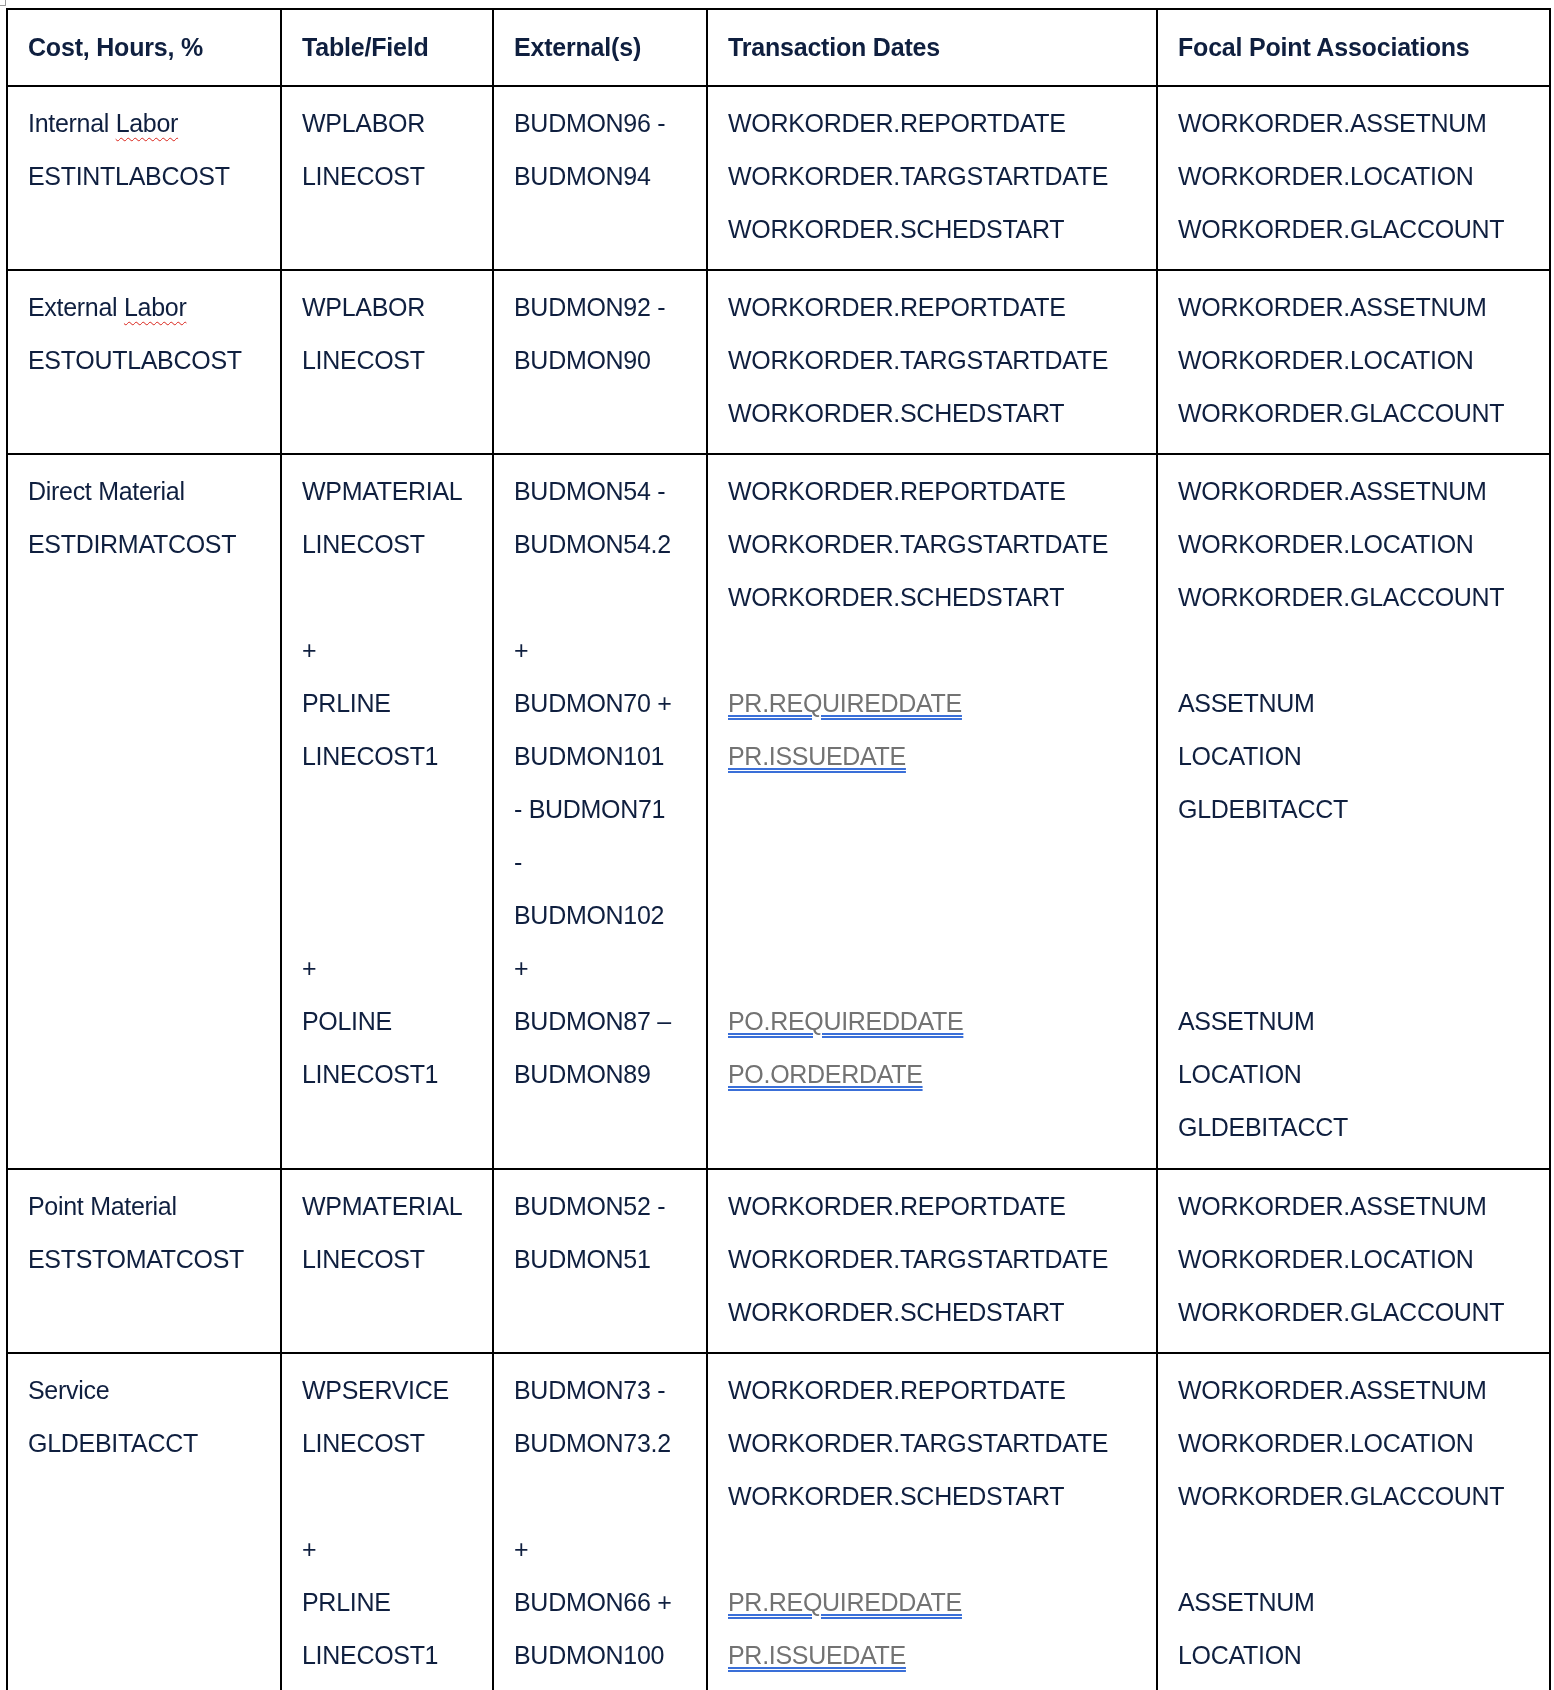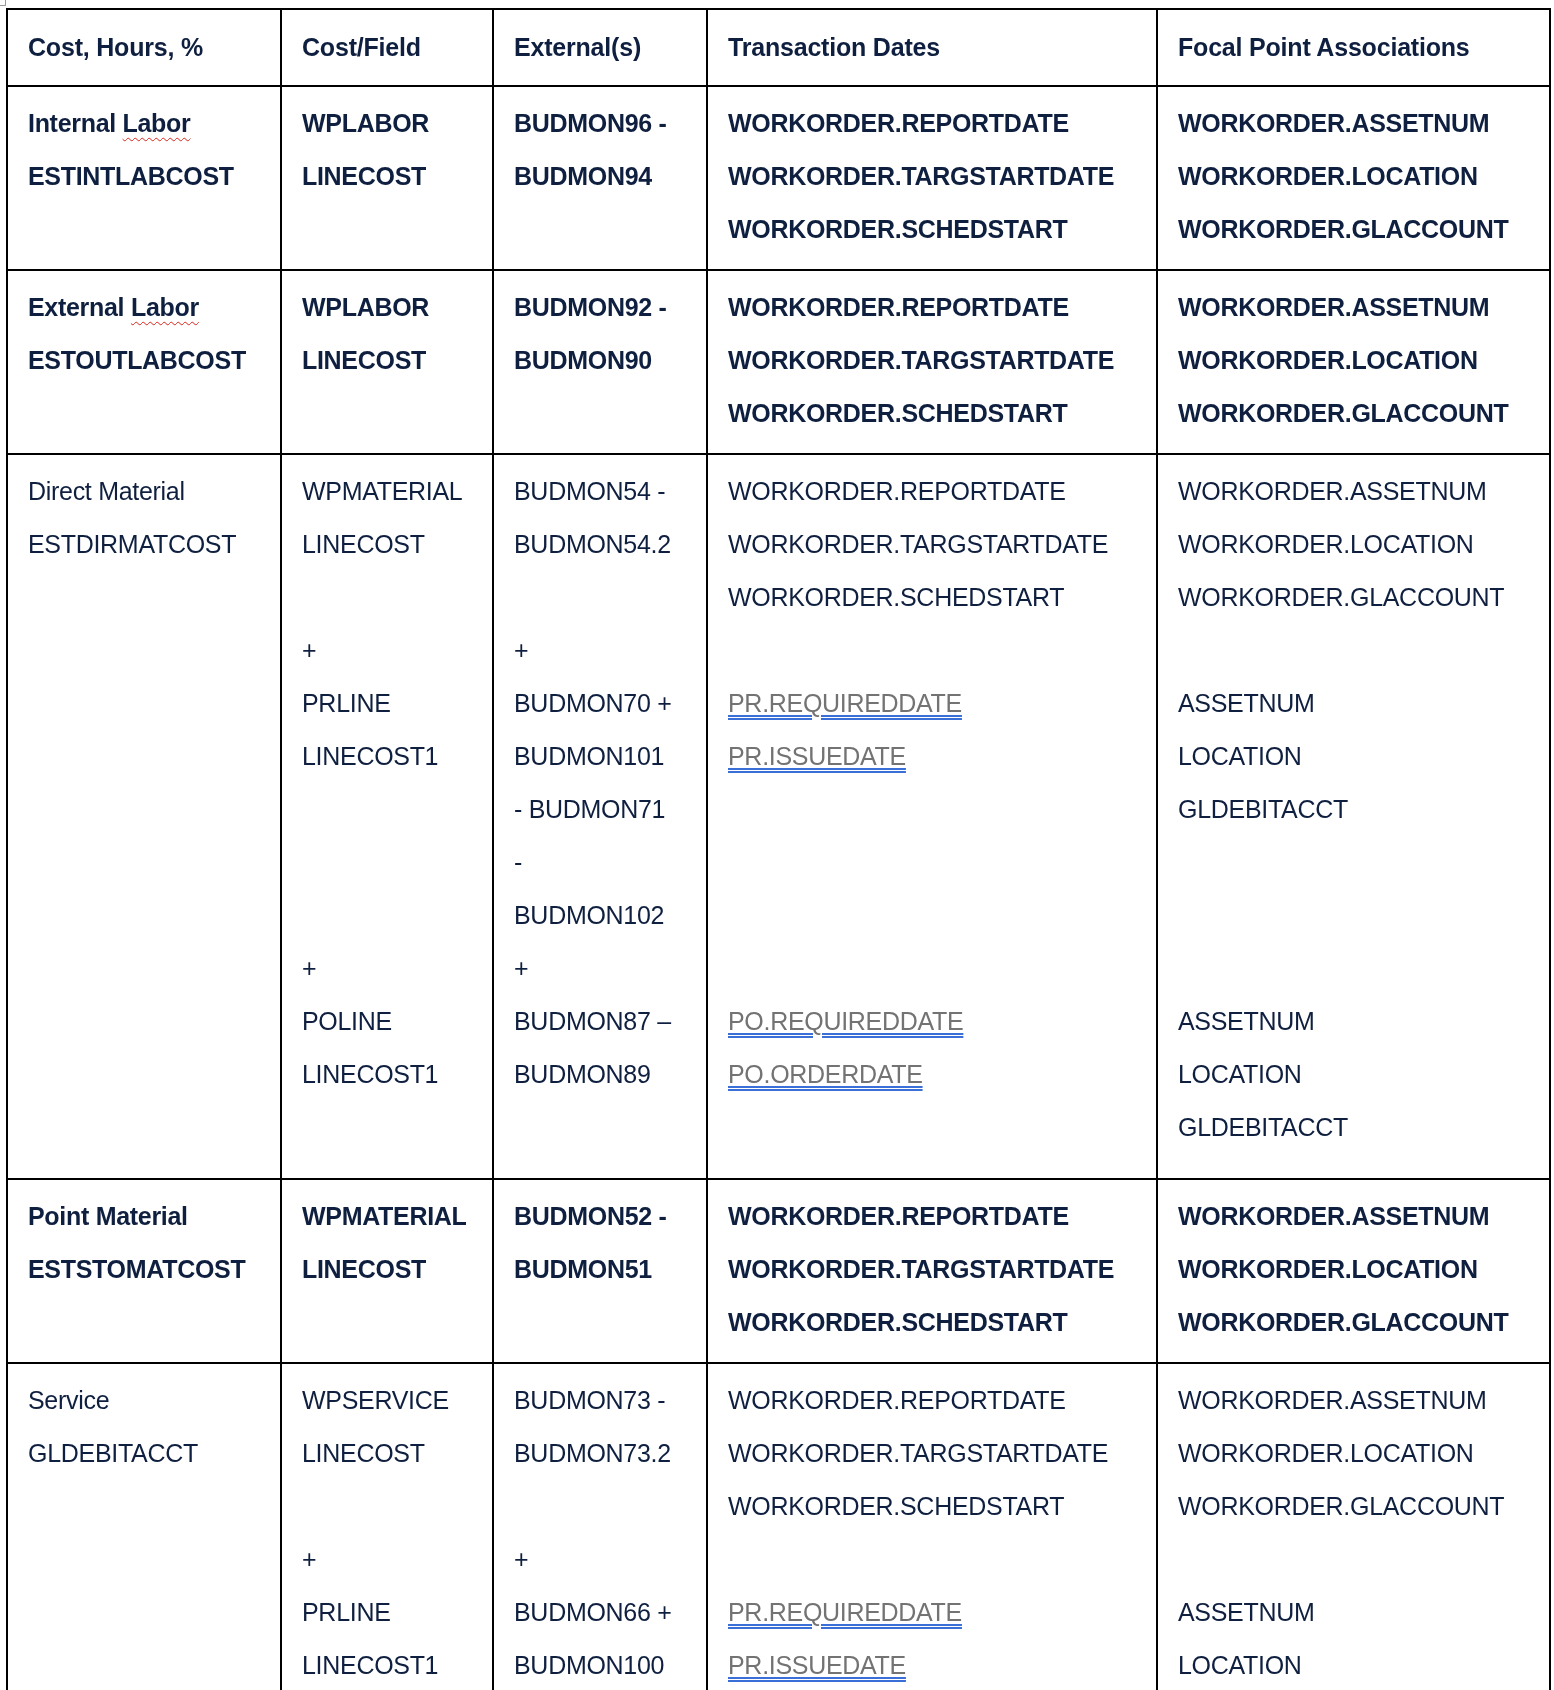--- a/index.html
+++ b/index.html
@@ -66,40 +66,40 @@
     text-decoration: underline double #3a6fd8;
     text-decoration-thickness: 1.5px;
     text-underline-offset: 3px;
     cursor: pointer;
   }
   col.c1 { width: 274px; }
   col.c2 { width: 212px; }
   col.c3 { width: 214px; }
   col.c4 { width: 450px; }
   col.c5 { width: 393px; }
-  tr.r1 td, tr.r2 td, tr.r4 td { height: 159px; padding-bottom: 13px; font-weight: bold; }
-  tr.r3 td { height: 689px; padding-bottom: 24px; }
+  tr.r1 td, tr.r2 td, tr.r4 td { height: 159px; padding-bottom: 13px; }
+  tr.r3 td { height: 689px; padding-bottom: 14px; }
 </style>
 </head>
 <body>
 
 <div class="corner-mark"></div>
 
 <table class="mapping">
   <colgroup>
     <col class="c1">
       <col class="c2">
       <col class="c3">
       <col class="c4">
       <col class="c5">
   </colgroup>
   <thead>
     <tr>
       <th>Cost, Hours, %</th>
-      <th>Cost/Field</th>
+      <th>Table/Field</th>
       <th>External(s)</th>
       <th>Transaction Dates</th>
       <th>Focal Point Associations</th>
     </tr>
   </thead>
   <tbody>
 
     <tr class="r1">
       <td>
         <span class="line"><span>Internal </span><span class="spell">Labor</span></span>

